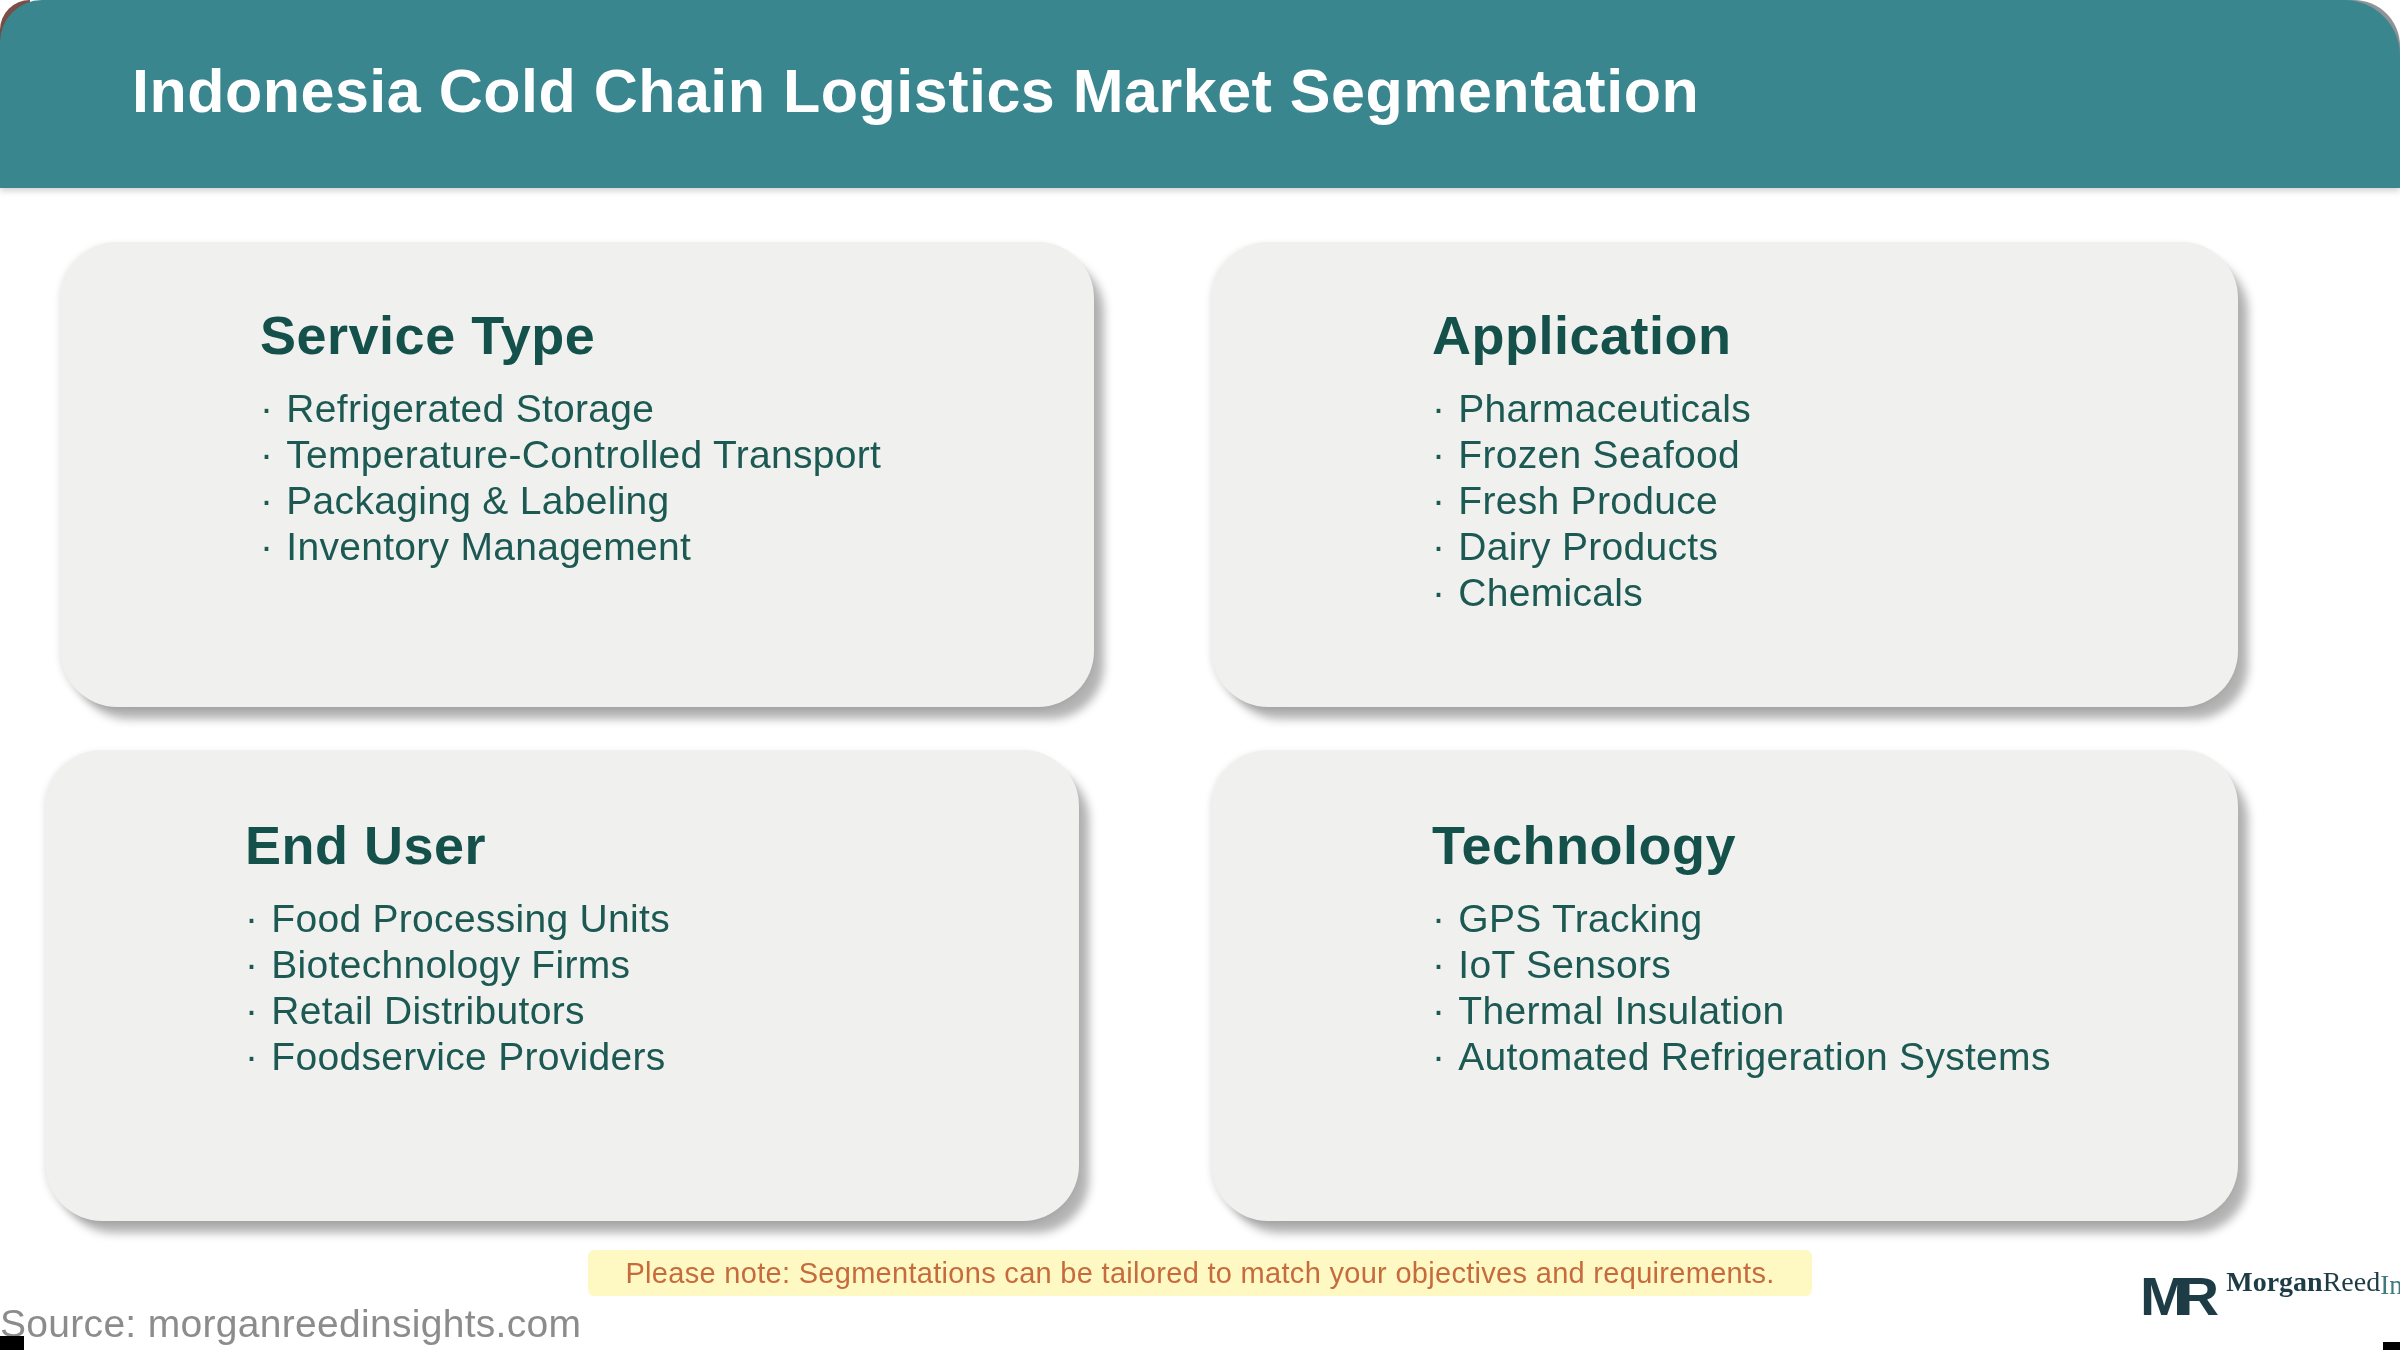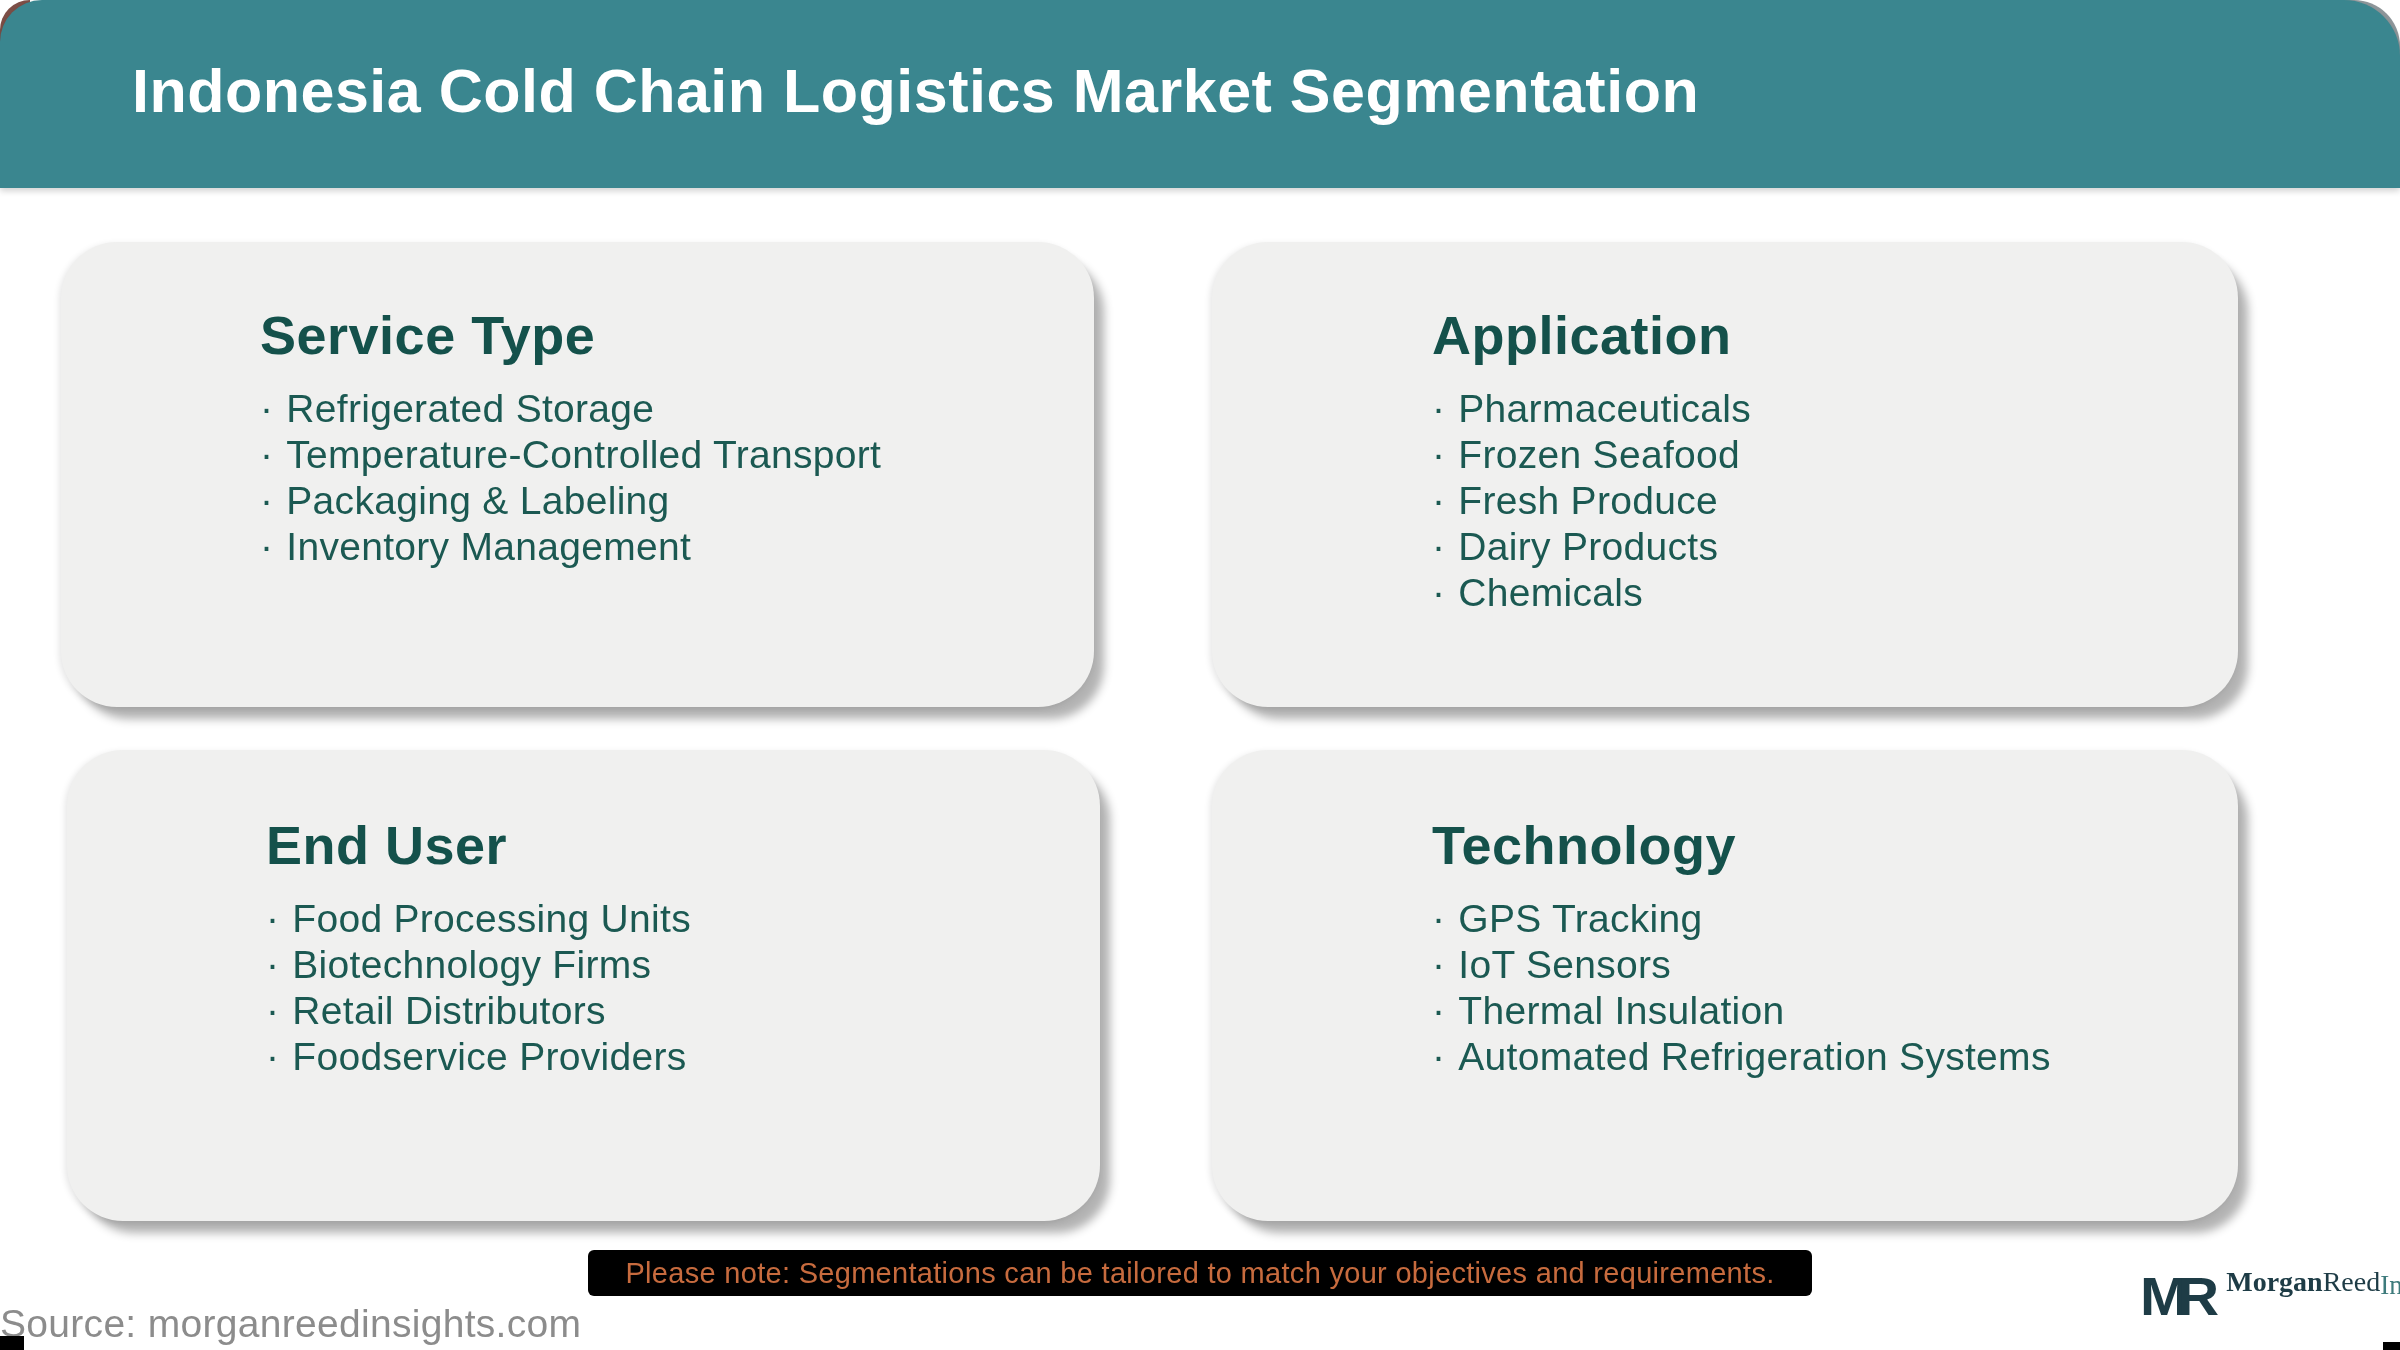--- a/index.html
+++ b/index.html
@@ -56,21 +56,21 @@
   .card {
     position: absolute;
     background: var(--card-bg, #F0F0EF);
     border-radius: 56px;
     box-shadow: 12px 14px 10px -2px rgba(0,0,0,0.30), -2px 2px 6px rgba(0,0,0,0.10);
     z-index: 2;
     box-sizing: border-box;
   }
   .card-service-type { left: 61px;   top: 242px; width: 1033px; height: 465px; padding: 62px 23px 0 199px; }
   .card-application  { left: 1212px; top: 242px; width: 1026px; height: 465px; padding: 62px 52px 0 220px; }
-  .card-end-user     { left: 67px;   top: 750px; width: 1033px; height: 471px; padding: 64px 40px 12px 199px; }
+  .card-end-user     { left: 46px;   top: 750px; width: 1033px; height: 471px; padding: 64px 40px 12px 199px; }
   .card-technology   { left: 1212px; top: 750px; width: 1026px; height: 471px; padding: 64px 40px 0 220px; }
   .card h2 {
     margin: 0 0 20px 0;
     font-size: 54px;
     font-weight: 700;
     color: var(--heading-text, #14514B);
     letter-spacing: 0.5px;
   }
   .card .item {
     font-size: 39px;
@@ -81,21 +81,21 @@
   }
   .card .item::before {
     content: "\00B7";
     margin-right: 13px;
   }
   
   .note {
     position: absolute;
     left: 588px; top: 1250px;
     width: 1224px; height: 46px;
-    background: #000000;
+    background: #fef9c3;
     border-radius: 6px;
     z-index: 2;
     text-align: center;
   }
   .note span {
     font-size: 29px;
     line-height: 46px;
     color: var(--note-text, #C76B3E);
     letter-spacing: 0.3px;
   }

